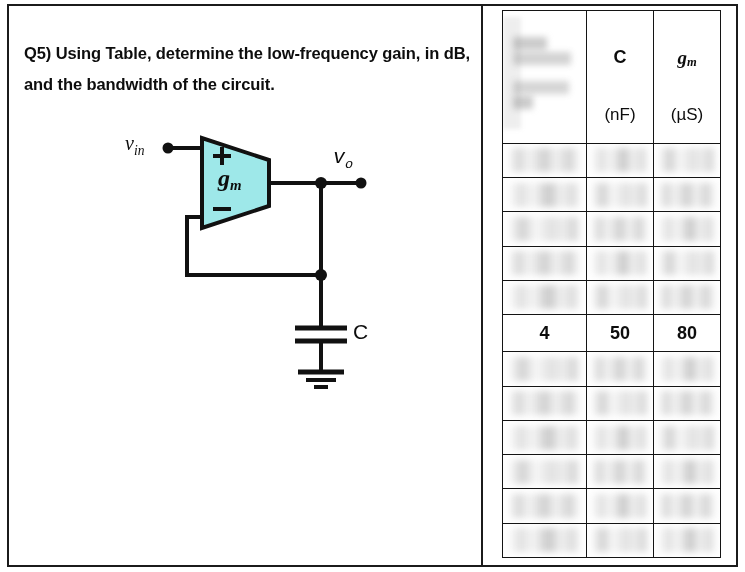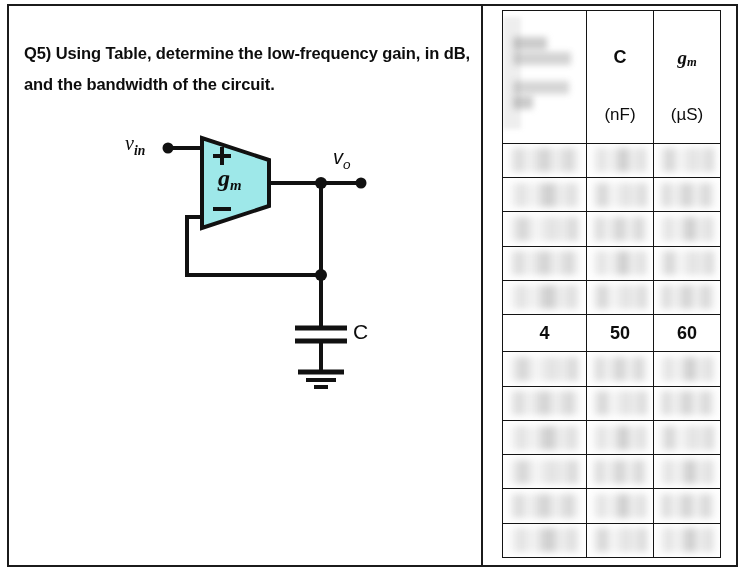--- a/index.html
+++ b/index.html
@@ -253,24 +253,24 @@
           <line x1="78" y1="26" x2="96" y2="26" stroke="#111111" stroke-width="4"></line>
           <line x1="87" y1="17" x2="87" y2="35" stroke="#111111" stroke-width="4"></line>
         </g>
 
         <g>
           <line x1="78" y1="79" x2="96" y2="79" stroke="#111111" stroke-width="4"></line>
         </g>
       </svg>
 
       <div style="position:absolute;left:-10px;top:2px;font-family:'Liberation Serif',serif;font-style:italic;font-size:20px;color:#0d0d0d;">
-        <span>v</span><sub style="font-size:.68em;font-style:italic;font-weight:bold;">in</sub>
+        <span>v</span><sub style="font-size:.68em;font-style:italic;">in</sub>
       </div>
 
-      <div style="position:absolute;left:198px;top:16px;font-family:Liberation Sans, sans-serif;font-style:italic;font-size:20px;color:#0d0d0d;">
+      <div style="position:absolute;left:198px;top:16px;font-family:Liberation Mono, monospace;font-style:italic;font-size:20px;color:#0d0d0d;">
         <span>v</span><sub style="font-size:.68em;font-style:italic;">o</sub>
       </div>
 
       <div style="position:absolute;left:83px;top:35px;font-family:'Liberation Serif',serif;font-style:italic;font-weight:bold;font-size:24px;color:#0d0d0d;">
         <span>g</span><sub style="font-size:.62em;font-style:italic;font-weight:bold;vertical-align:-0.3em;">m</sub>
       </div>
 
       <div style="position:absolute;left:218px;top:190px;font-family:'Liberation Sans',sans-serif;font-size:21px;color:#0d0d0d;">C</div>
     </div>
   </div>
@@ -354,21 +354,21 @@
               <span class="blur v3"></span>
             </td>
           <td class="redacted">
               <span class="blur"></span>
             </td>
         </tr>
 
         <tr class="value-row">
           <td>4</td>
           <td>50</td>
-          <td>60</td>
+          <td>80</td>
         </tr>
 
         <tr class="data-row">
           <td class="redacted">
               <span class="blur v3"></span>
             </td>
           <td class="redacted">
               <span class="blur"></span>
             </td>
           <td class="redacted">

